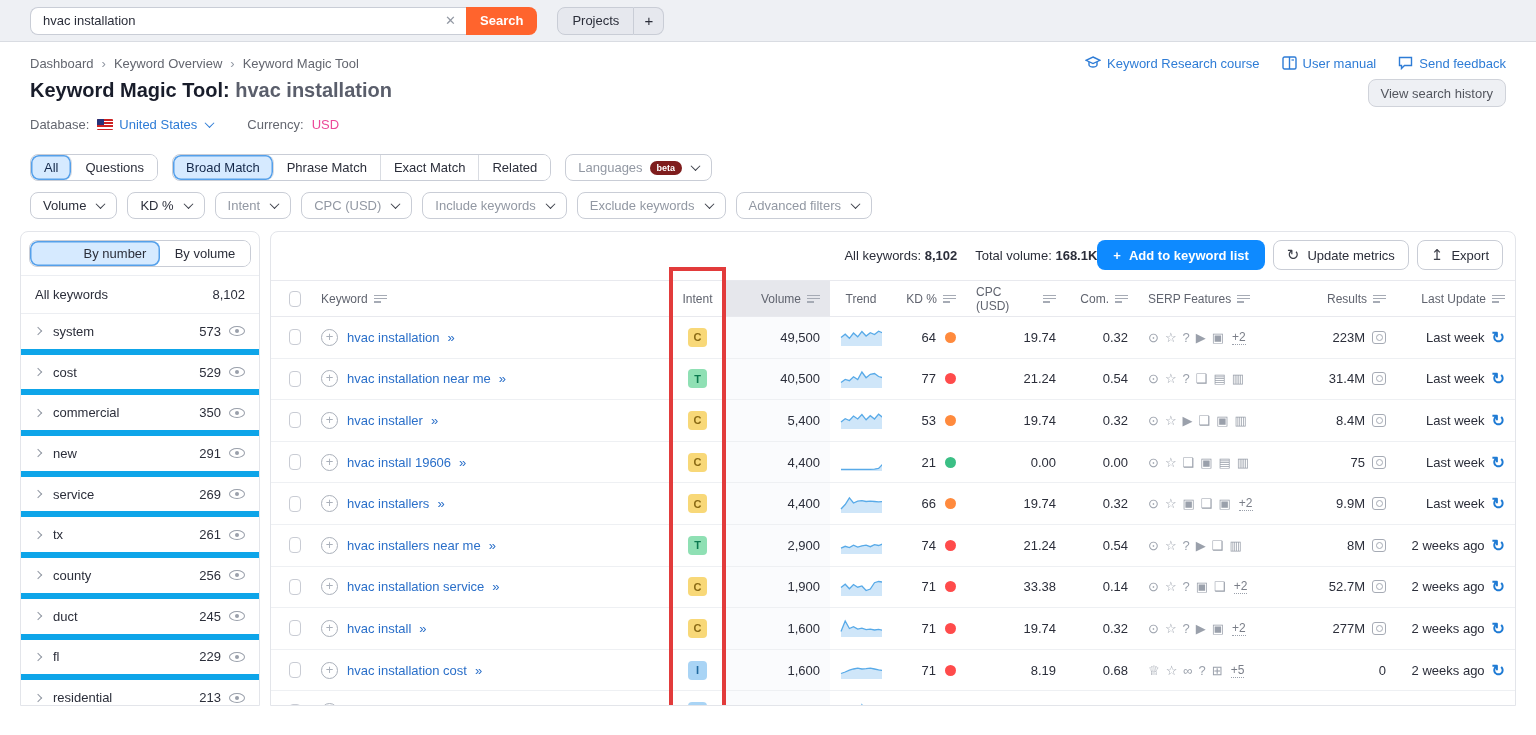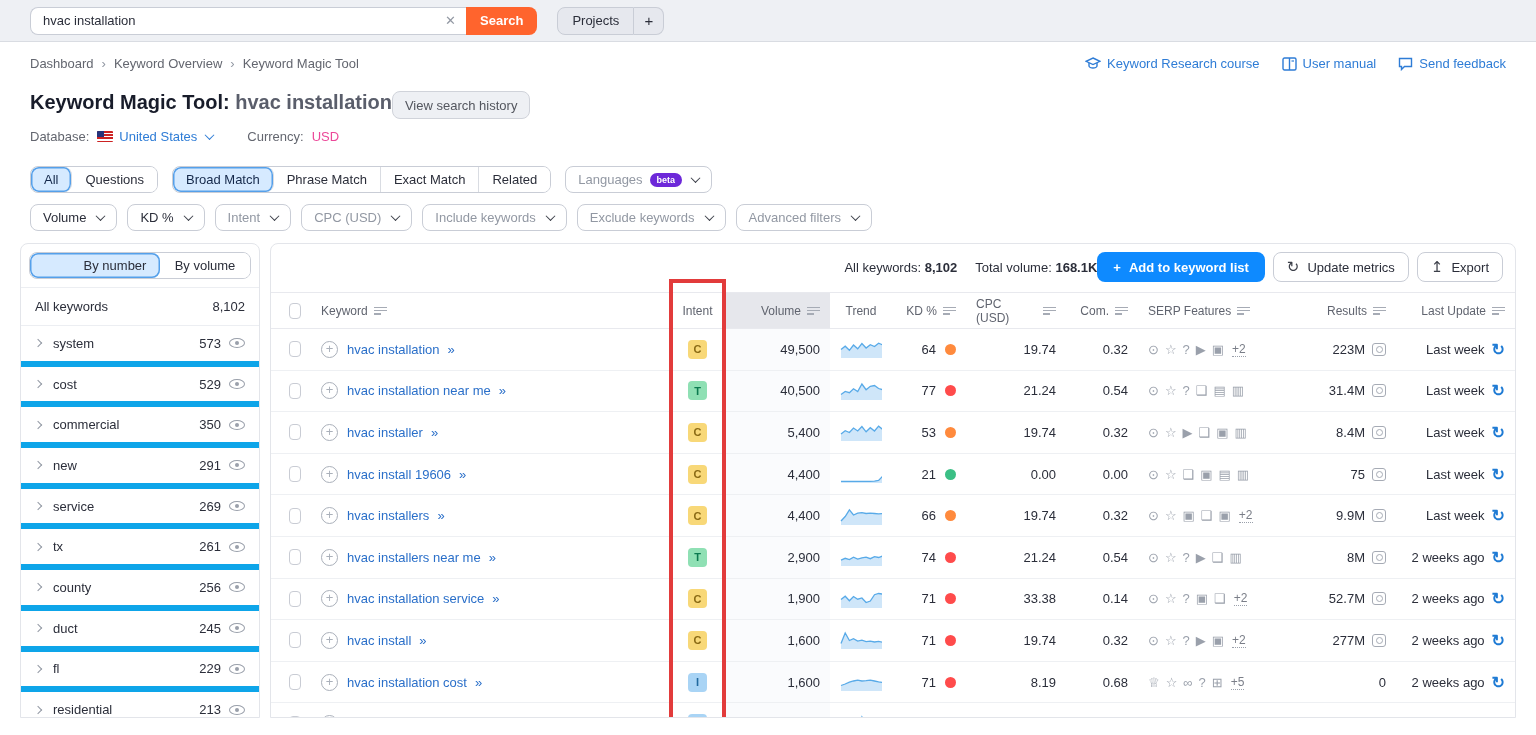--- a/index.html
+++ b/index.html
@@ -22,23 +22,23 @@
     border-radius:8px 0 0 8px; font-size:13px; color:#2b2e3a; cursor:pointer; }
   .plus-btn { height:28px; width:30px; background:#e6e8ee; border:1px solid #c9cdd6; border-left:none;
     border-radius:0 8px 8px 0; font-size:15px; color:#2b2e3a; cursor:pointer; }
 
   
   .page-head { padding:14px 30px 0 30px; }
   .crumb-row { display:flex; justify-content:space-between; align-items:center; }
   .breadcrumb { display:flex; gap:8px; font-size:13px; color:#63666f; align-items:center; }
   .breadcrumb .sep { color:#9298a3; }
   .head-links { display:flex; gap:22px; align-items:center; }
-  .head-link { display:flex; gap:6px; align-items:center; color:#2e7cd6; font-size:13px; cursor:pointer; }
+  .head-link { display:flex; gap:6px; color:#2e7cd6; font-size:13px; cursor:pointer; }
   .head-link svg { display:block; }
-  .title-row { display:flex; justify-content:flex-start; align-items:flex-start; margin-top:20px; }
+  .title-row { display:flex; justify-content:space-between; align-items:flex-start; margin-top:8px; }
   .page-title { font-size:20px; font-weight:bold; color:#181c2a; }
   .page-title .query { color:#5a5e6b; font-weight:bold; }
   .history-btn { height:28px; padding:0 12px; background:#eef0f4; border:1px solid #d0d3da;
     border-radius:8px; font-size:13px; color:#53565e; cursor:pointer; }
   .db-row { display:flex; gap:8px; align-items:center; margin-top:10px; font-size:13px; color:#63666f; }
   .db-select { display:flex; gap:6px; align-items:center; color:#2e7cd6; cursor:pointer; }
   .flag { width:16px; height:11px; border-radius:1px; display:inline-block;
     background:repeating-linear-gradient(#c22 0 1.6px,#fff 1.6px 3.2px); position:relative; overflow:hidden; }
   .flag::after { content:''; position:absolute; left:0; top:0; width:7px; height:6px; background:#26337a; }
   .currency { margin-left:26px; }
@@ -52,21 +52,21 @@
 
   
   .filter-area { padding:22px 30px 0 30px; }
   .tabs-row { display:flex; gap:14px; align-items:flex-start; }
   .seg { display:flex; border:1px solid #c9cdd6; border-radius:8px; overflow:hidden; background:#fff; }
   .seg .tab { padding:5px 13px; font-size:13px; color:#2b2e3a; border-right:1px solid #d9dce2; cursor:pointer; background:#fff; }
   .seg .tab:last-child { border-right:none; }
   .seg .tab.sel { background:#d6eaff; box-shadow:inset 0 0 0 1.5px #55a0ea; border-radius:8px; color:#14284a; }
   .lang-pill { display:flex; gap:7px; align-items:center; border:1px solid #c9cdd6; border-radius:8px;
     padding:5px 12px; font-size:13px; color:#9298a3; cursor:pointer; background:#fff; }
-  .beta { background:#6d28d9; color:#fff; font-size:9px; font-weight:bold; border-radius:7px; padding:2px 7px; }
+  .beta { background:#7f1d1d; color:#fff; font-size:9px; font-weight:bold; border-radius:7px; padding:2px 7px; }
   .filters-row { display:flex; gap:10px; margin-top:11px; }
   .fpill { display:flex; gap:8px; align-items:center; border:1px solid #c9cdd6; border-radius:8px;
     padding:5px 12px; font-size:13px; background:#fff; cursor:pointer; color:#9298a3; }
   .fpill.dark { color:#2b2e3a; }
   .fpill .chev { color:#3c3f49; }
 
   
   .content { display:flex; gap:10px; padding:12px 20px 0 20px; align-items:stretch; height:487px; }
 
   

